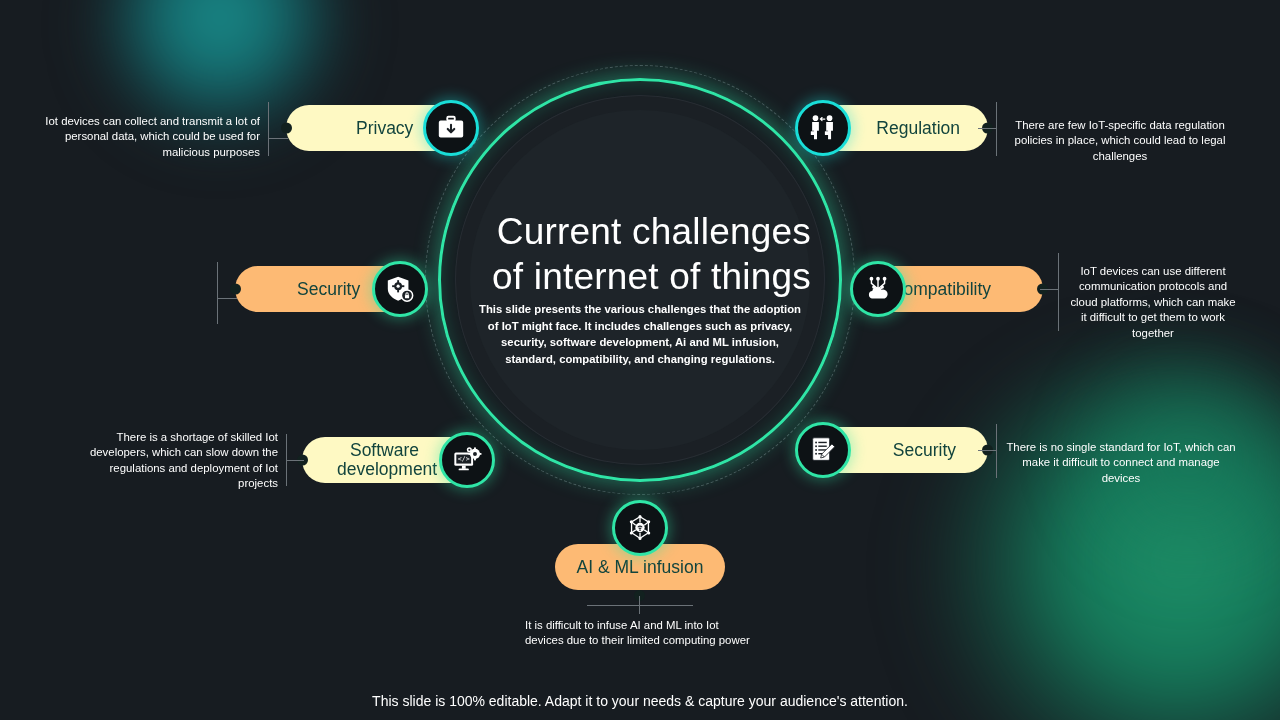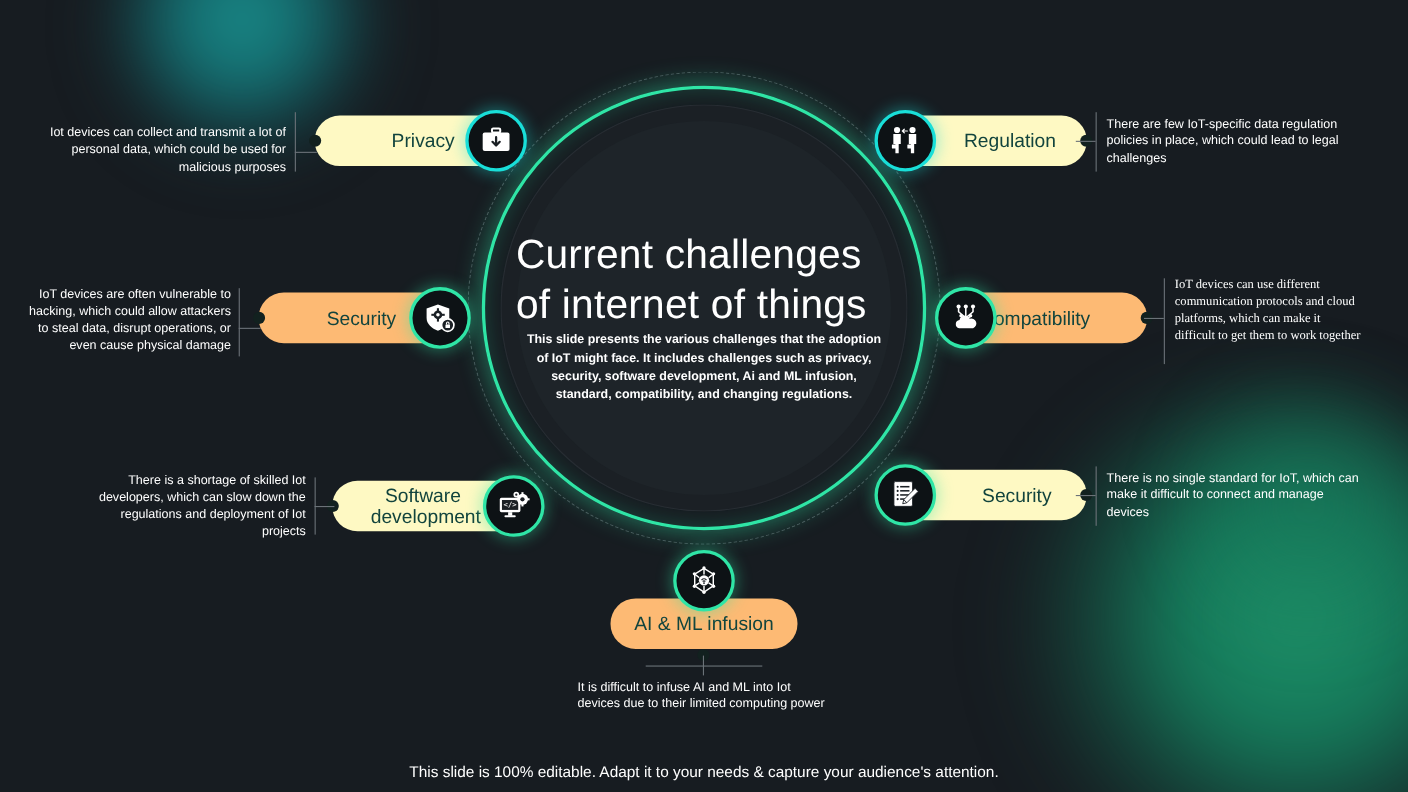--- a/index.html
+++ b/index.html
@@ -57,21 +57,21 @@
     border-radius:50%;
     background:#1e2429;
   }
   #center-text{
     position:absolute; left:455px; top:95px; width:370px; height:370px;
     display:flex; flex-direction:column; align-items:center; justify-content:center;
     padding:0 14px;
   }
   #center-title{
     color:#ffffff; font-size:37px; line-height:1.22; font-weight:400;
-    text-align:left; letter-spacing:.2px;margin-top:16px;
+    text-align:right; letter-spacing:.2px;margin-top:16px;
   }
   #center-sub{
     margin-top:2px; color:#ffffff; font-size:11.3px; line-height:1.45;
     text-align:center; font-weight:600; max-width:330px;
   }
 
   
   .node{ position:absolute; display:flex; align-items:center; }
   .pill{
     height:46px; border-radius:23px; display:flex; align-items:center;
@@ -100,21 +100,21 @@
 
   
   .vrule{ position:absolute; width:1px; background:#6b7278; }
   .hrule{ position:absolute; height:1px; background:#6b7278; }
 
   .desc{
     position:absolute; color:#ffffff; font-size:11.4px; line-height:1.35;
     font-weight:400;
   }
   .desc.right-align{ text-align:right; }
-  .desc.left-align{ text-align:left; }
+  .desc.left-align{ text-align:center;margin-top:12px; }
   .desc.center-align{ text-align:left; }
 
   #footer{
     position:absolute; left:0; bottom:11px; width:100%;
     text-align:center; color:#ffffff; font-size:14px; font-weight:400;
   }
 
   svg{ display:block; }
 </style>
 </head>
@@ -170,21 +170,20 @@
             <rect x="17.6" y="12" width="3" height="2"></rect>
         </g>
         <circle cx="23.5" cy="23" r="6" fill="#1b2025" stroke="#fff" stroke-width="1.6"></circle>
         <rect x="21.3" y="22.3" width="4.4" height="3.6" rx="0.7" fill="#fff"></rect>
         <path d="M22.3 22.3 V21.2 a1.2 1.2 0 0 1 2.4 0 V22.3" fill="none" stroke="#fff" stroke-width="1.1"></path>
       </svg>
     </div>
   </div>
   <div class="vrule" style="left:217px; top:262px; height:62px;"></div>
   <div class="hrule" style="left:217px; top:298px; width:20px;"></div>
-  <div class="desc right-align" style="left:20px; top:261px; width:190px;">IoT devices are often vulnerable to hacking, which could allow attackers to steal data, disrupt operations, or even cause physical damage</div>
 
   <div class="node" style="left:302px; top:437px;">
     <div class="pill cyan two-line" style="width:190px; justify-content:flex-start; padding-left:35px; padding-right:60px;">
       <div class="pill-dot" style="left:-5px;"></div>
       <span class="pill-label" style="width:100%;">Software development</span>
     </div>
     <div class="icon-circle" style="left:137px; top:-5px;">
       <svg width="30" height="30" viewBox="0 0 32 32">
         <rect x="2.5" y="8" width="20" height="14" rx="1.6" fill="#fff"></rect>
         <rect x="4.6" y="10.2" width="15.8" height="9.6" fill="#1b2025"></rect>
@@ -251,21 +250,21 @@
             <circle cx="23" cy="5" r="2"></circle>
           <circle cx="11.3" cy="13.8" r="1.6"></circle>
             <circle cx="20.7" cy="13.8" r="1.6"></circle>
         </g>
         <path d="M9.5 26 a4 4 0 0 1 0.4-7.9 a5.2 5.2 0 0 1 9.8-1.2 a4.2 4.2 0 0 1 3.4 9.1 Z" fill="#fff"></path>
       </svg>
     </div>
   </div>
   <div class="vrule" style="left:1058px; top:253px; height:78px;"></div>
   <div class="hrule" style="left:1040px; top:289px; width:18px;"></div>
-  <div class="desc left-align" style="left:1068px; top:252px; width:170px;font-family:Liberation Serif, serif;">IoT devices can use different communication protocols and cloud platforms, which can make it difficult to get them to work together</div>
+  <div class="desc left-align" style="left:1068px; top:252px; width:170px;">IoT devices can use different communication protocols and cloud platforms, which can make it difficult to get them to work together</div>
 
   <div class="node" style="left:798px; top:427px;">
     <div class="pill cyan" style="width:190px; justify-content:flex-end; padding-right:32px;">
       <div class="pill-dot" style="right:-5px;"></div>
       <span class="pill-label">Security</span>
     </div>
     <div class="icon-circle" style="left:-3px; top:-5px;">
       <svg width="30" height="30" viewBox="0 0 32 32">
         <rect x="5" y="3" width="18" height="24" rx="1.4" fill="#fff" stroke="#1b2025" stroke-width="0.8"></rect>
         <g fill="#1b2025">

